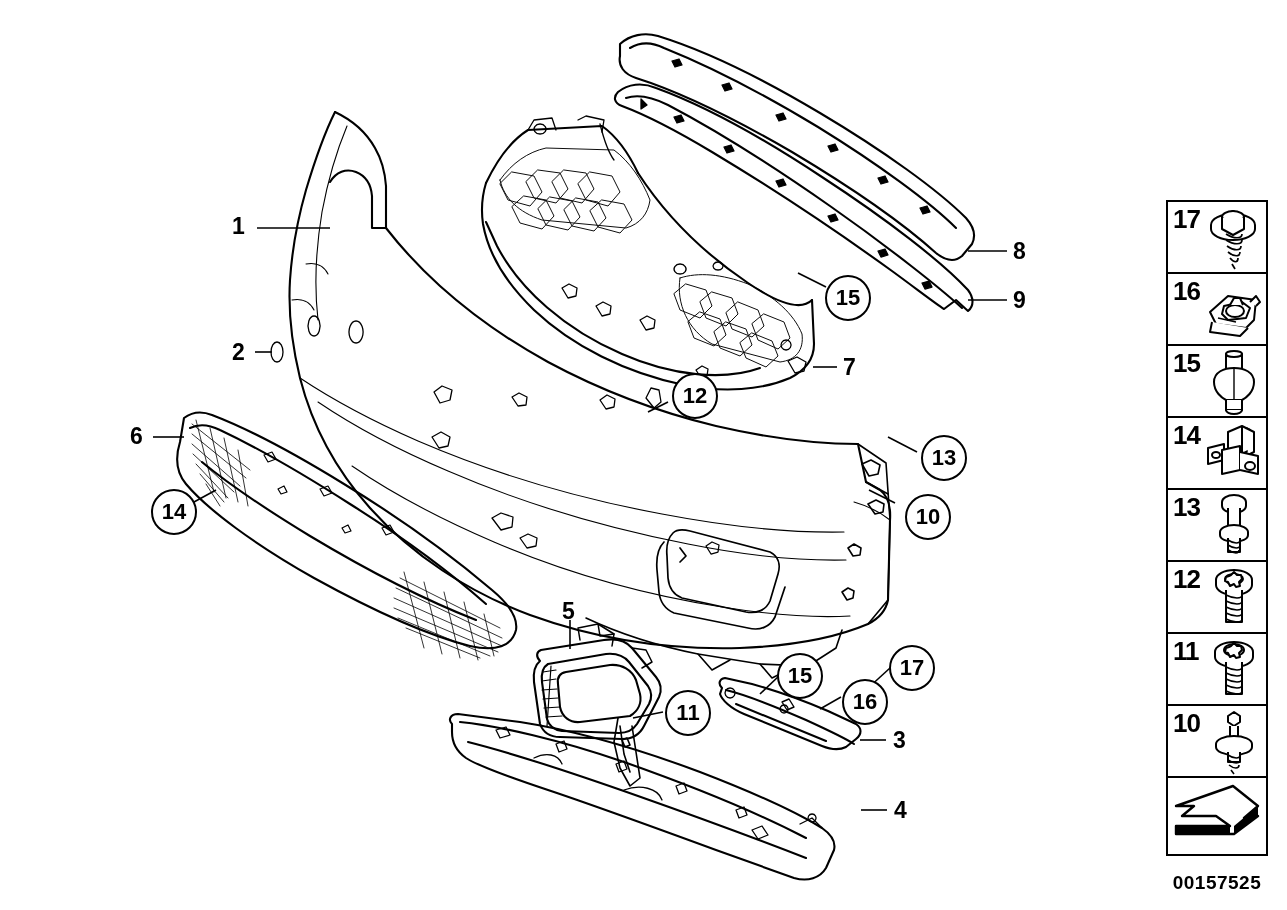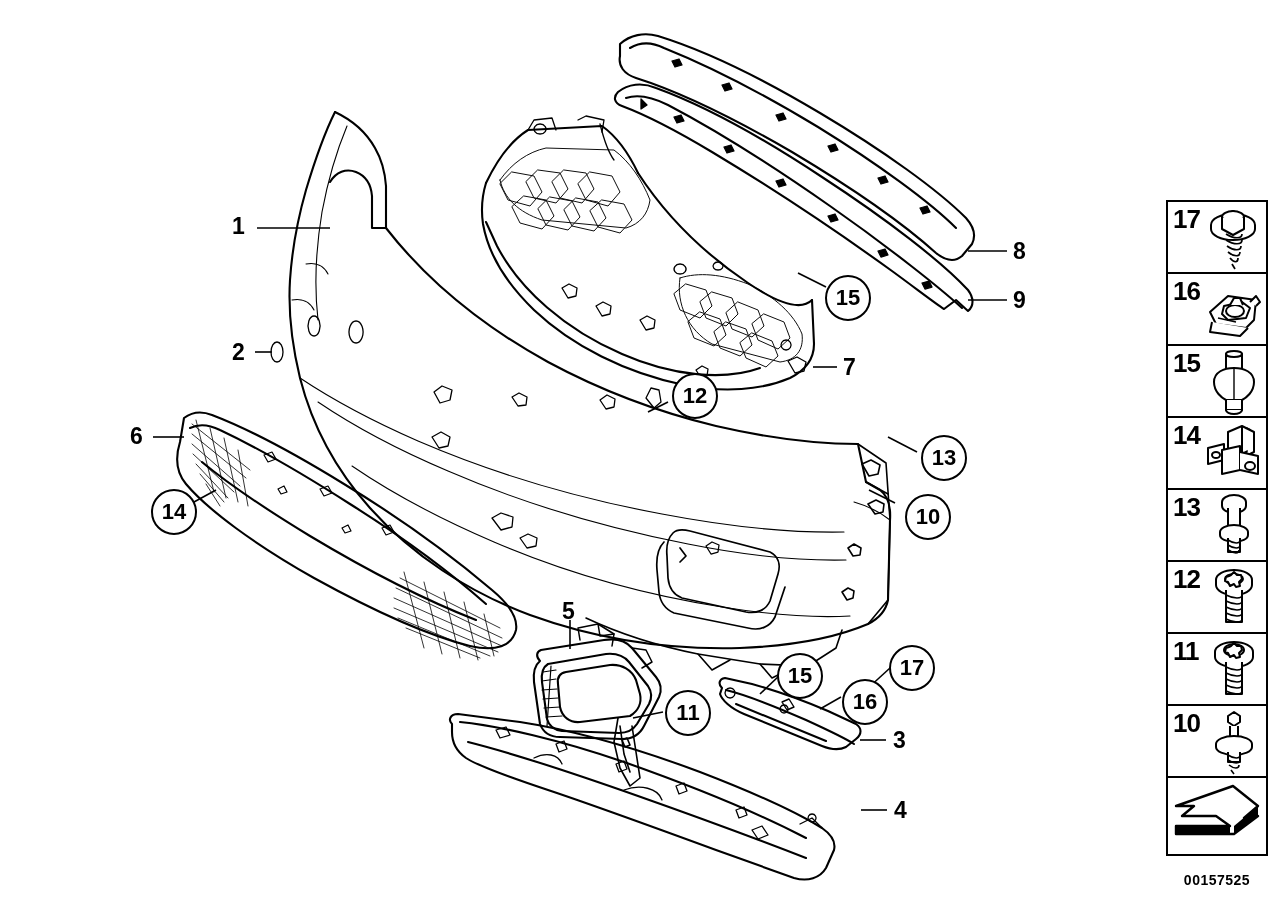--- a/index.html
+++ b/index.html
@@ -62,21 +62,21 @@
   }
   .legend-art{position:absolute;right:2px;top:2px;width:62px;height:68px;}
   #arrow-cell{height:76px;border-bottom:none;}
   #part-number{
     position:absolute;
     left:1166px;top:872px;
     width:102px;
     text-align:center;
     font-family:"Liberation Sans", sans-serif;
     font-weight:bold;
-    font-size:14px;
+    font-size:19px;
     letter-spacing:0.5px;
   }
 </style>
 </head>
 <body>
 
 <div id="stage">
 
   <svg class="layer" viewBox="0 0 1287 910">
     <g fill="none" stroke="#000" stroke-linejoin="round" stroke-linecap="round">

